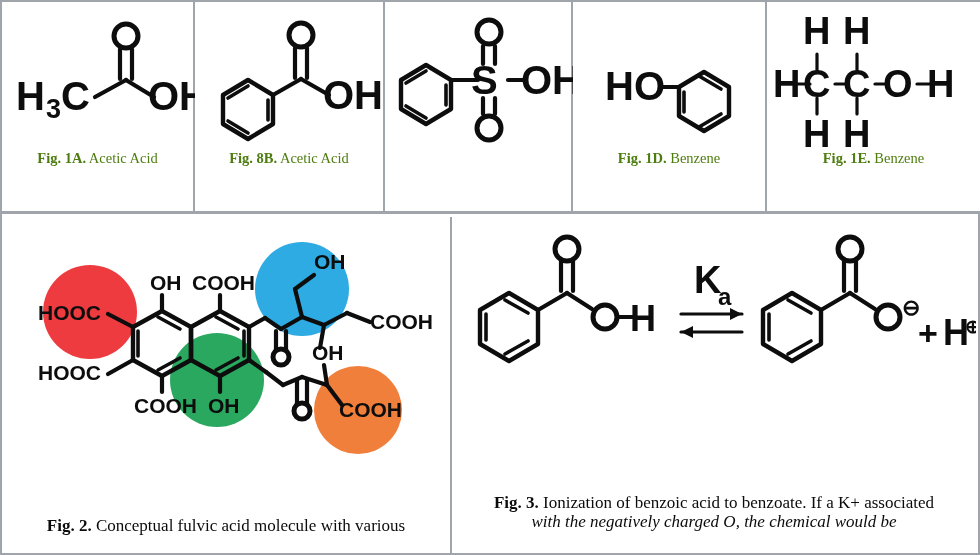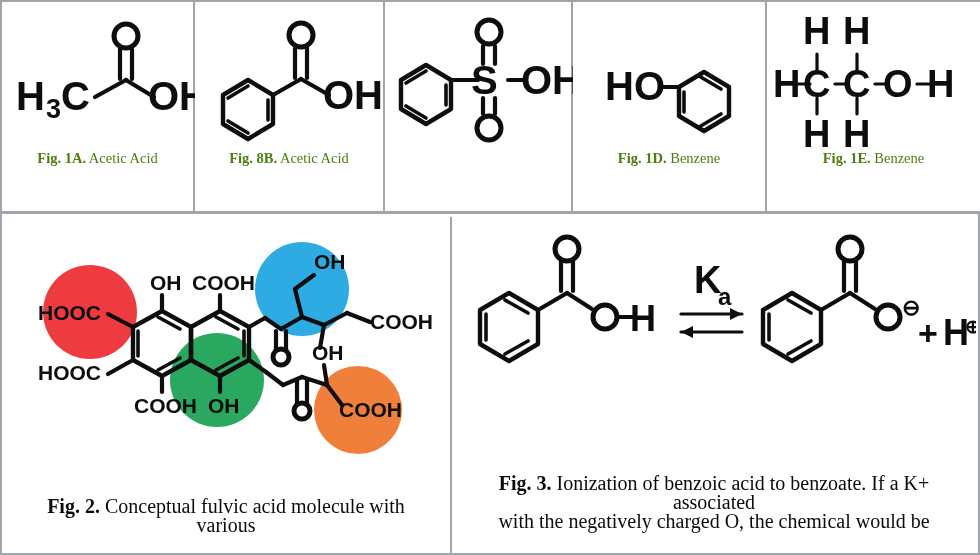--- a/index.html
+++ b/index.html
@@ -67,28 +67,28 @@
     box-sizing:border-box;
     border-right:2px solid #a0a4ab;
   }
   .fig3-panel{
     position:relative;width:524px;height:100%;
     box-sizing:border-box;
   }
   .cap-block{
     position:absolute;left:0;right:0;
     text-align:center;
-    font-size:20px;line-height:19px;
+    font-size:17px;line-height:19px;
     color:#0b0b0b;
     padding:0 26px;
     box-sizing:border-box;
   }
   .cap2{bottom:18px;}
   .cap3{bottom:22px;}
-  .cap3 .ind{display:block;}
+  .cap3 .ind{display:block;font-style:italic;}
 
   svg{display:block;}
   .chem text{
     font-family:"Liberation Sans", sans-serif;
     font-weight:bold;
     fill:#0d0d0d;
   }
   .bond{stroke:#0d0d0d;stroke-width:4.2;stroke-linecap:round;fill:none;}
   .bond-thin{stroke:#0d0d0d;stroke-width:3.2;stroke-linecap:round;fill:none;}
   .ring{stroke:#0d0d0d;stroke-width:4.4;fill:none;stroke-linejoin:round;}

